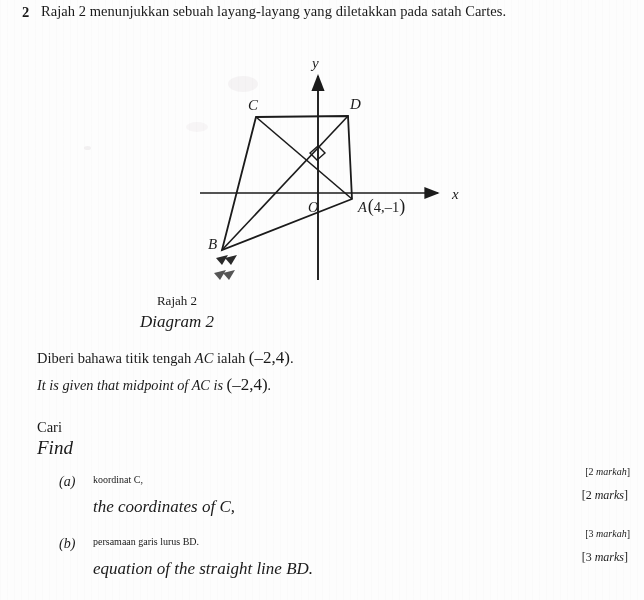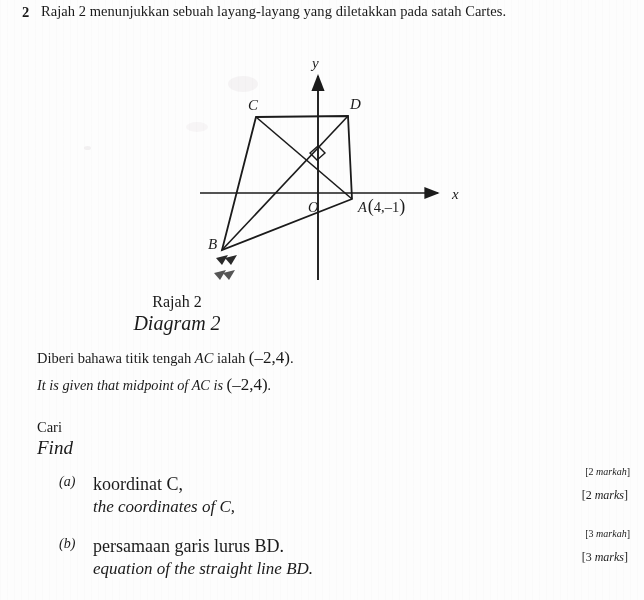--- a/index.html
+++ b/index.html
@@ -67,28 +67,28 @@
     width: 330px;
     height: 240px;
   }
   .diagram svg { display: block; }
 
   .cap-ml {
     position: absolute;
     left: 0; right: 0;
     top: 293px;
     text-align: center;
-    font-size: 16px;
+    font-size: 13px;
   }
   .cap-en {
     position: absolute;
     left: 0; right: 0;
     top: 312px;
     text-align: center;
-    font-size: 20px;
+    font-size: 17px;
     font-style: italic;
   }
   .cap-ml .inner, .cap-en .inner { padding-right: 290px; }
 
   
   .given-ml {
     position: absolute;
     left: 37px;
     top: 348px;
     font-size: 14.5px;
@@ -119,21 +119,21 @@
   .part { position: absolute; left: 0; width: 644px; }
   .part .lbl {
     position: absolute;
     left: 59px;
     font-size: 14px;
     font-style: italic;
   }
   .part .txt-ml {
     position: absolute;
     left: 93px;
-    font-size: 18px;
+    font-size: 10px;
   }
   .part .txt-en {
     position: absolute;
     left: 93px;
     font-size: 17px;
     font-style: italic;
   }
   .part .marks-ml {
     position: absolute;
     right: 14px;

